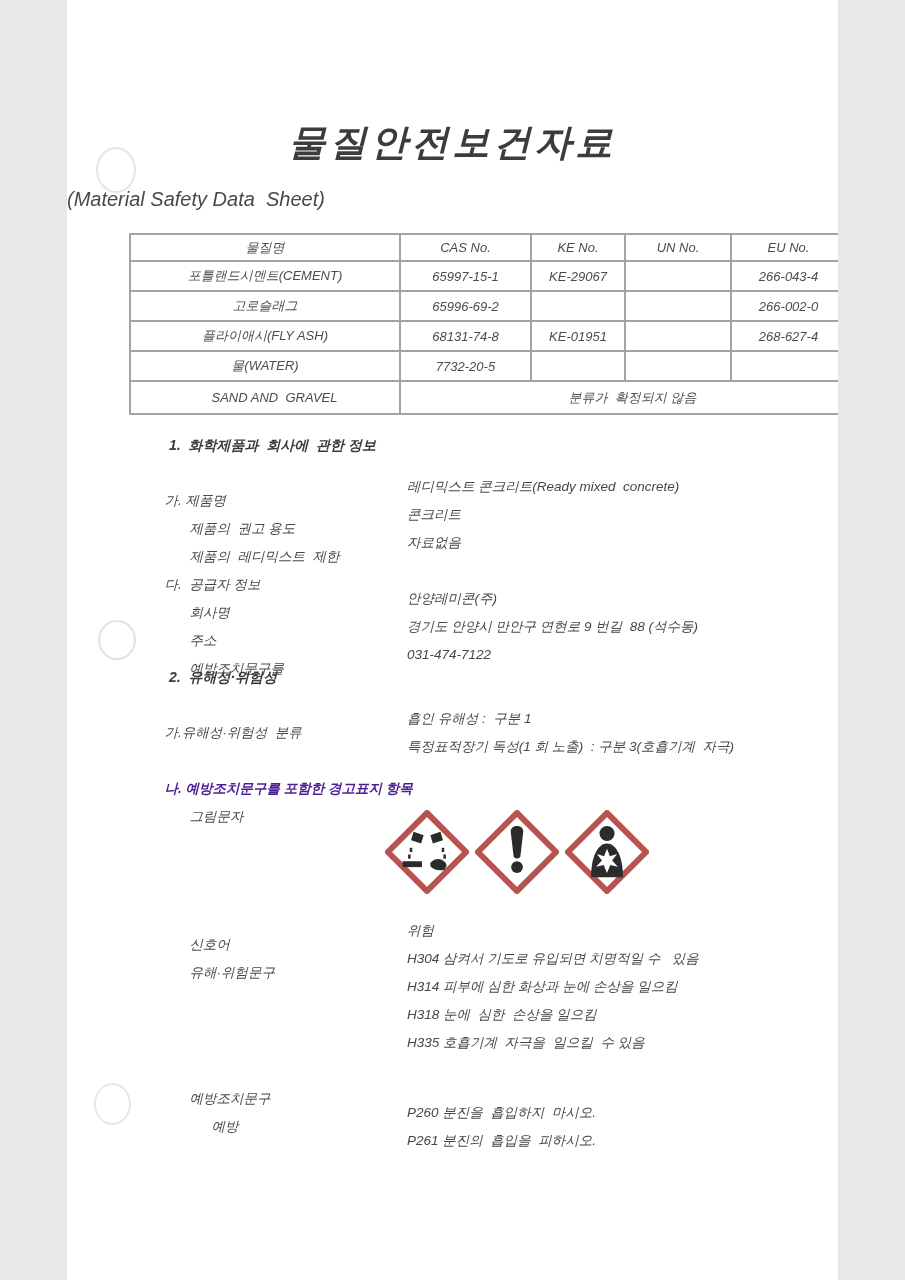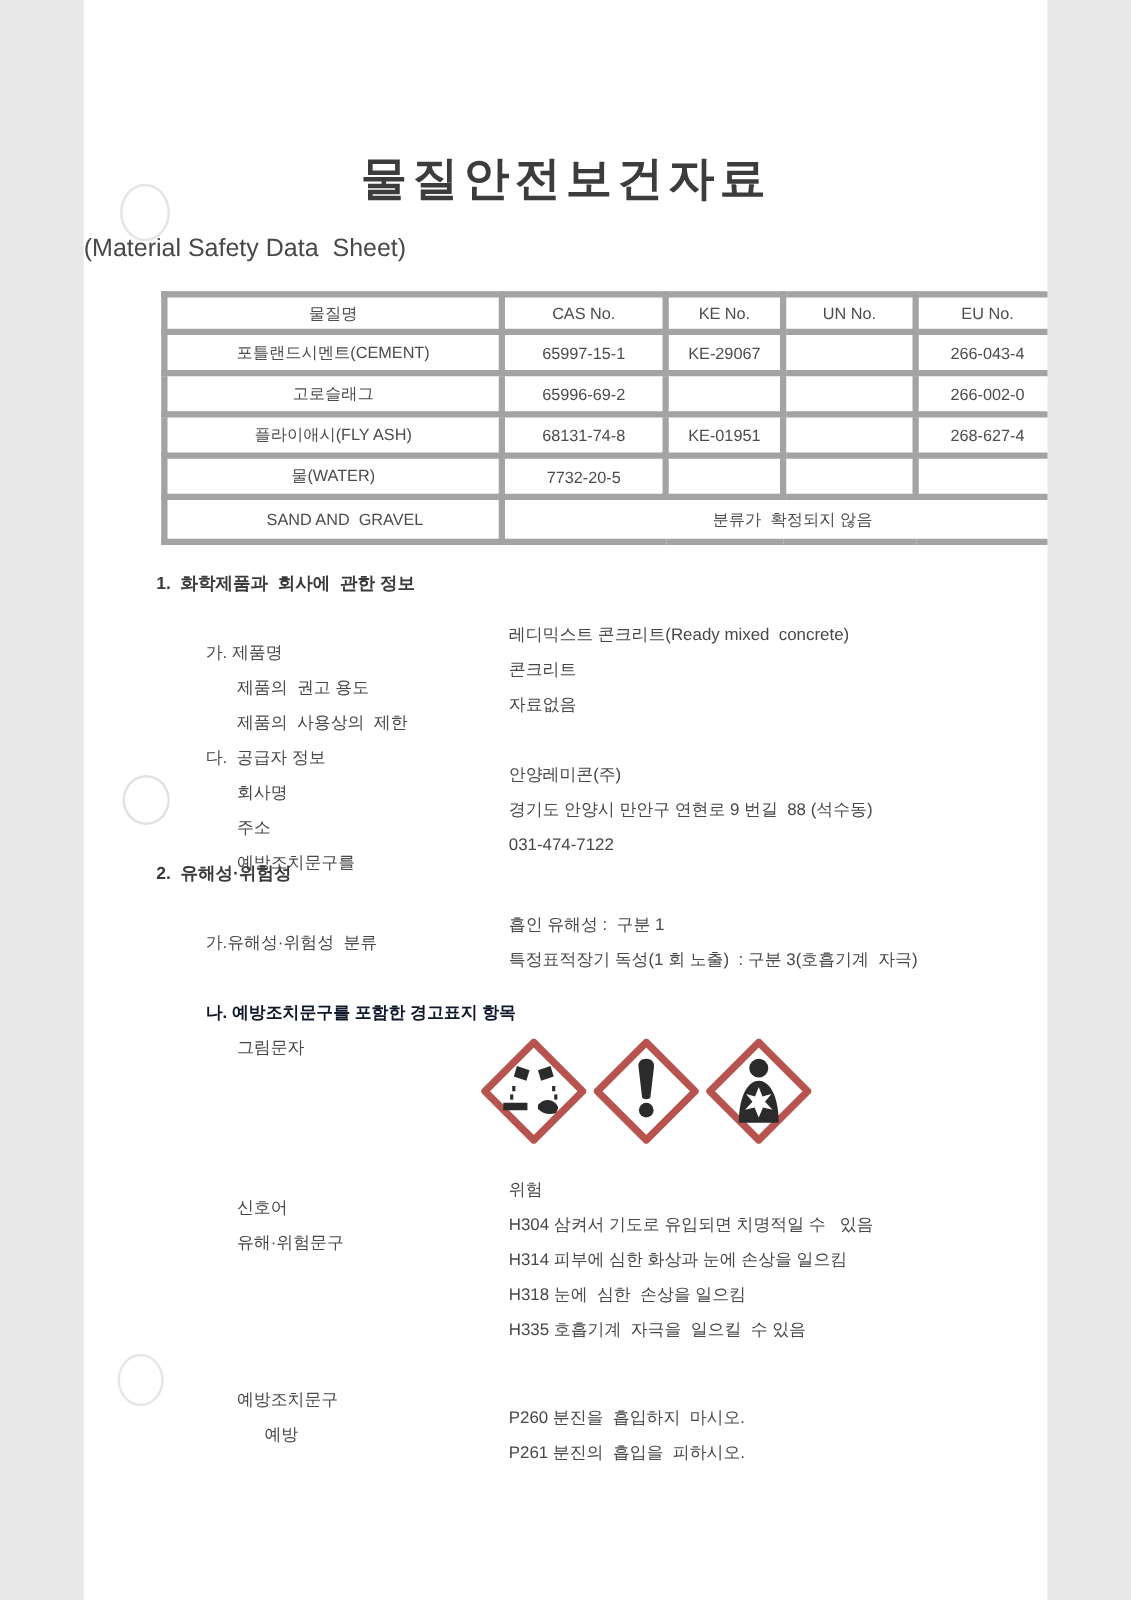--- a/index.html
+++ b/index.html
@@ -4,20 +4,21 @@
 <style>
   html,body { margin:0; padding:0; background:#e8e8e8; }
   .page {
     position:relative;
     width:771px; height:1280px;
     margin:0 auto;
     background:#ffffff;
     font-family:"Liberation Sans","DejaVu Sans",sans-serif;
     color:#4a4a4a;
     overflow:hidden;
+    font-style:italic;
   }
   
   .hole { position:absolute; border:2px solid #e3e1e1; border-radius:50%; }
   .hole1 { left:29px; top:147px; width:36px; height:42px; border-color:#e6e4e4; }
   .hole2 { left:31px; top:620px; width:34px; height:36px; }
   .hole3 { left:27px; top:1083px; width:33px; height:38px; border-color:#e8e6e6; }
 
   .title {
     margin:0; padding-top:118px;
     text-align:center;
@@ -29,38 +30,38 @@
     font-size:20px; color:#484848; white-space:pre;
   }
 
   table.substances {
     border-collapse:collapse; table-layout:fixed;
     margin:22px 0 0 62px;
     width:716px;
     font-size:13px; color:#4c4c4c;
   }
   table.substances th, table.substances td {
-    border:5px solid #a3a3a3;
+    border:2px solid #a3a3a3;
     text-align:center; vertical-align:middle;
     font-weight:normal;
     padding:0; white-space:pre;
     overflow:hidden;
     margin-left:31px;
   }
   table.substances thead th { height:25px; }
   table.substances tbody td { height:28px; }
   table.substances tr.last td { height:31px;padding-left:19px; }
 
   .content {
     margin-left:58px;
     font-size:13.5px;
     color:#474747;
   }
   .row { position:relative; height:28px; line-height:28px; white-space:pre; }
-  .sec-h { font-weight:bold; color:#3a3a3a; font-size:14px; }
+  .sec-h { font-weight:bold; color:#3a3a3a; font-size:14px;margin-left:44px; }
   .ind1 { padding-left:17px; }
   .ind2 { padding-left:42px; }
   .ind3 { padding-left:64px; }
   .val { position:absolute; left:282px; top:14px; white-space:pre; }
 
   .picto-row {
     margin-left:260px; margin-top:6px;
     height:86px;
     display:flex; gap:6px; align-items:center;
   }
@@ -140,21 +141,21 @@
       <span class="val">레디믹스트 콘크리트(Ready mixed  concrete)</span>
     </div>
 
 
     <div class="row">
       <span class="ind2">제품의  권고 용도</span>
       <span class="val">콘크리트</span>
     </div>
 
     <div class="row">
-      <span class="ind2">제품의  사용상의  제한</span>
+      <span class="ind2">제품의  레디믹스트  제한</span>
       <span class="val">자료없음</span>
     </div>
 
     <div class="row">
       <span class="ind1">다.  공급자 정보</span>
     </div>
 
     <div class="row">
       <span class="ind2">회사명</span>
       <span class="val">안양레미콘(주)</span>
@@ -174,21 +175,21 @@
 
     <div class="row">
       <span class="ind1">가.유해성·위험성  분류</span>
       <span class="val">흡인 유해성 :  구분 1</span>
     </div>
     <div class="row">
       <span class="val">특정표적장기 독성(1 회 노출)  : 구분 3(호흡기계  자극)</span>
     </div>
 
     <div class="row">
-      <span class="ind1" style="font-weight:600;color:#0f172a">나. 예방조치문구를 포함한 경고표지 항목</span>
+      <span class="ind1" style="font-weight:600;color:#4c1d95">나. 예방조치문구를 포함한 경고표지 항목</span>
     </div>
 
     <div class="row">
       <span class="ind2">그림문자</span>
     </div>
 
     <div class="picto-row">
       <svg width="84" height="84" viewBox="0 0 100 100">
         <polygon points="50,3.5 96.5,50 50,96.5 3.5,50" fill="#ffffff" stroke="#b85450" stroke-width="7"></polygon>
         <g fill="#2b2b2b">

